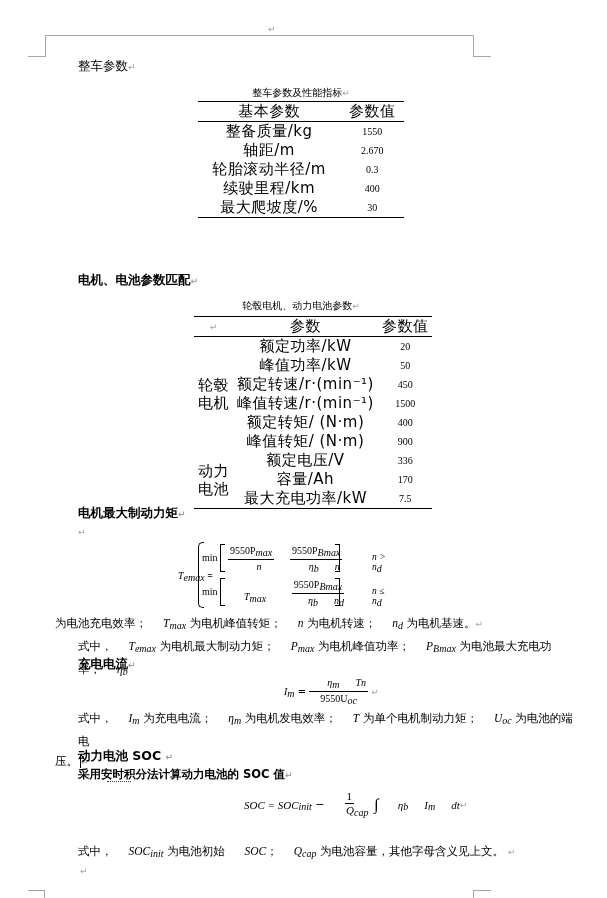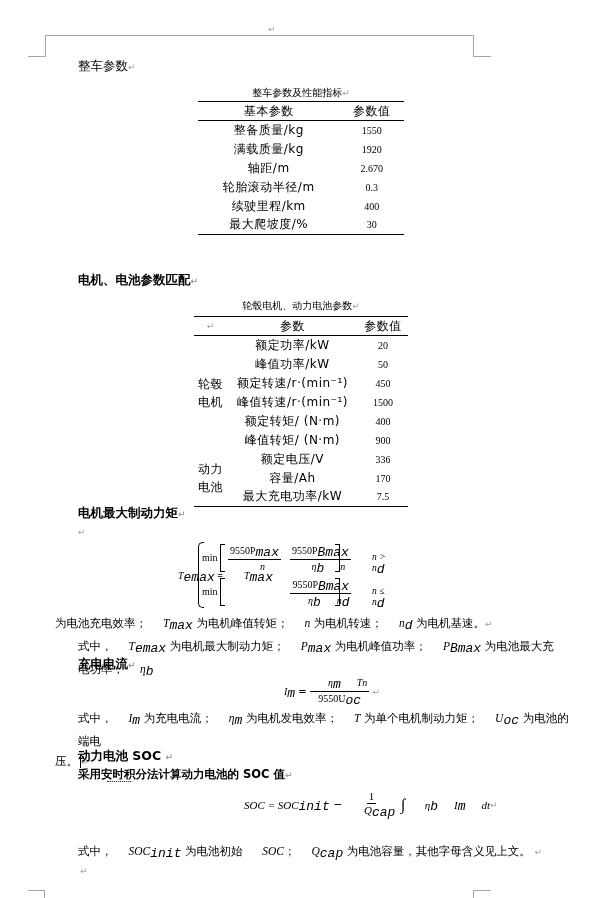--- a/index.html
+++ b/index.html
@@ -6,29 +6,29 @@
   html, body { width: 607px; height: 898px; background: #ffffff; overflow: hidden; }
   body { position: relative; font-family: "DejaVu Sans", "Liberation Sans", sans-serif; color: #000; font-size: 12px; }
   .abs { position: absolute; }
   .mark { color: #a0a0a0; font-size: 9px; font-family: "DejaVu Sans", sans-serif; }
   .corner { position: absolute; border-color: #a6a6a6; border-style: solid; }
   .top-line { position: absolute; left: 45px; top: 35px; width: 428px; height: 1px; background: #a6a6a6; }
   .heading { font-size: 12.5px; }
   .bold { font-weight: bold; }
   .serif { font-family: "Liberation Serif", "DejaVu Serif", serif; }
   .i { font-style: italic; font-family: "Liberation Serif", serif; margin-left: 16px; }
-  sub.s { font-size: 13px; font-style: italic; vertical-align: -2px; font-family: Liberation Mono, monospace; }
+  sub.s { font-size: 10px; font-style: italic; vertical-align: -2px; font-family: Liberation Serif, serif; }
 
   
   .tbl-caption { text-align: center; font-size: 10px; }
   table.t { border-collapse: collapse; font-size: 10px; font-family: "Liberation Serif", "DejaVu Serif", serif; }
   table.t td, table.t th { text-align: center; font-weight: normal; height: 19px; padding: 0 4px; white-space: nowrap; }
   table.t thead tr th { border-bottom: 1px solid #000; }
   table.t { border-top: 1.5px solid #000; border-bottom: 1.5px solid #000; }
-  .cjk-light { font-family: "DejaVu Sans", sans-serif; font-size: 12px; letter-spacing: 0.5px; margin-top: 28px; }
+  .cjk-light { font-family: "DejaVu Sans", sans-serif; font-size: 15px; letter-spacing: 0.5px; margin-top: 28px; }
 
   .para { font-size: 11.5px; line-height: 20px; }
   .frac { display: inline-flex; flex-direction: column; align-items: center; vertical-align: middle; font-family: "Liberation Serif", serif; font-size: 10px; }
   .frac .num { border-bottom: 1px solid #000; padding: 0 2px; line-height: 13px; }
   .frac .den { line-height: 13px; padding: 0 2px; }
 </style>
 </head>
 <body>
 
 <div class="top-line"></div>
@@ -51,24 +51,20 @@
   <thead>
     <tr>
       <th class="cjk-light">基本参数</th>
       <th class="cjk-light">参数值</th>
     </tr>
   </thead>
   <tbody id="t1body">
       <tr>
         <td class="cjk-light">整备质量/kg</td>
         <td>1550</td>
-      </tr>
-      <tr>
-        <td class="cjk-light">满载质量/kg</td>
-        <td>1920</td>
       </tr>
       <tr>
         <td class="cjk-light">轴距/m</td>
         <td>2.670</td>
       </tr>
       <tr>
         <td class="cjk-light">轮胎滚动半径/m</td>
         <td>0.3</td>
       </tr>
       <tr>
@@ -168,21 +164,21 @@
     <span class="frac">
         <span class="num"><span>9550P</span><sub class="s">Bmax</sub></span>
         <span class="den"><span class="i">η</span><sub class="s">b</sub><span class="i">n</span></span>
       </span>
   </div>
   <div class="abs" style="left:175px; top:4px; width:5px; height:28px; border:1px solid #000; border-left:none;"></div>
   <div class="abs i" style="left:196px; top:12px; font-size:9.5px;"><span>n &gt; n</span><sub class="s">d</sub></div>
 
   <div class="abs serif" style="left:42px; top:46px; font-size:10px;">min</div>
   <div class="abs" style="left:60px; top:38px; width:5px; height:28px; border:1px solid #000; border-right:none;"></div>
-  <div class="abs" style="left:68px; top:30px; font-size:10px;"><span class="i">T</span><sub class="s">max</sub></div>
+  <div class="abs" style="left:68px; top:51px; font-size:10px;"><span class="i">T</span><sub class="s">max</sub></div>
   <div class="abs" style="left:130px; top:38px;">
     <span class="frac">
         <span class="num"><span>9550P</span><sub class="s">Bmax</sub></span>
         <span class="den"><span class="i">η</span><sub class="s">b</sub><span class="i">n</span><sub class="s">d</sub></span>
       </span>
   </div>
   <div class="abs" style="left:175px; top:38px; width:5px; height:28px; border:1px solid #000; border-left:none;"></div>
   <div class="abs i" style="left:196px; top:46px; font-size:9.5px;"><span>n ≤ n</span><sub class="s">d</sub></div>
 </div>
 

